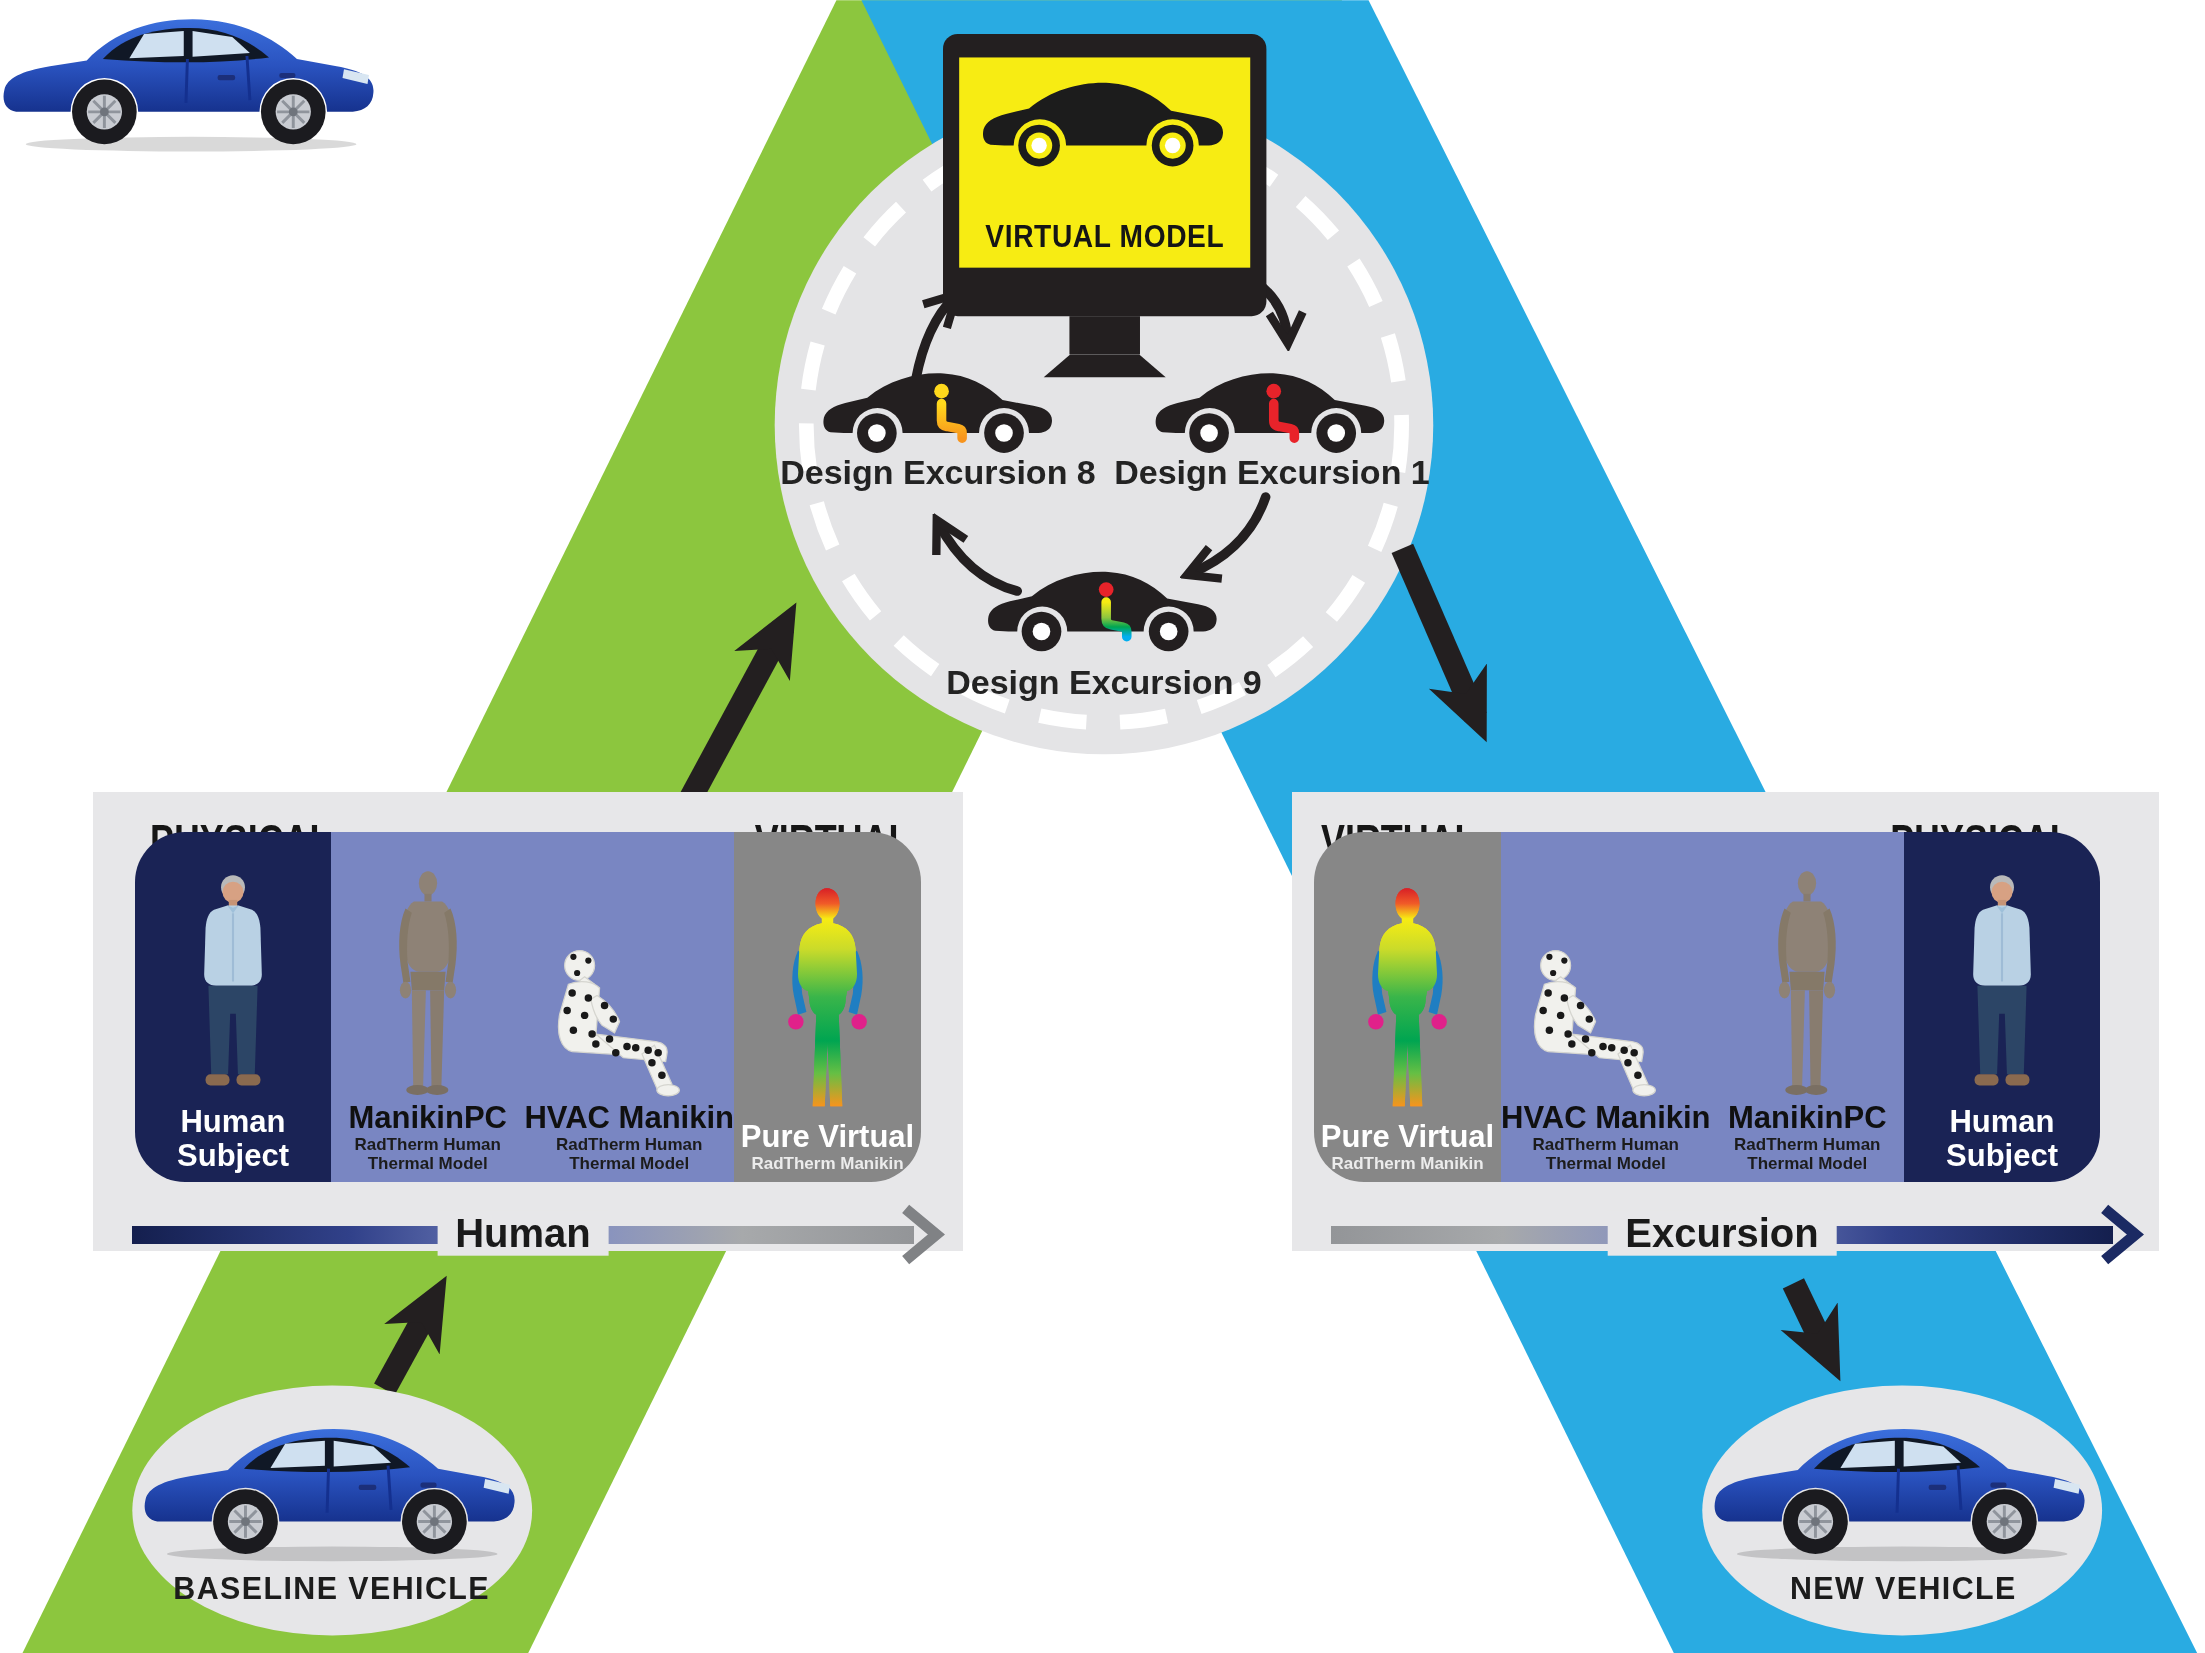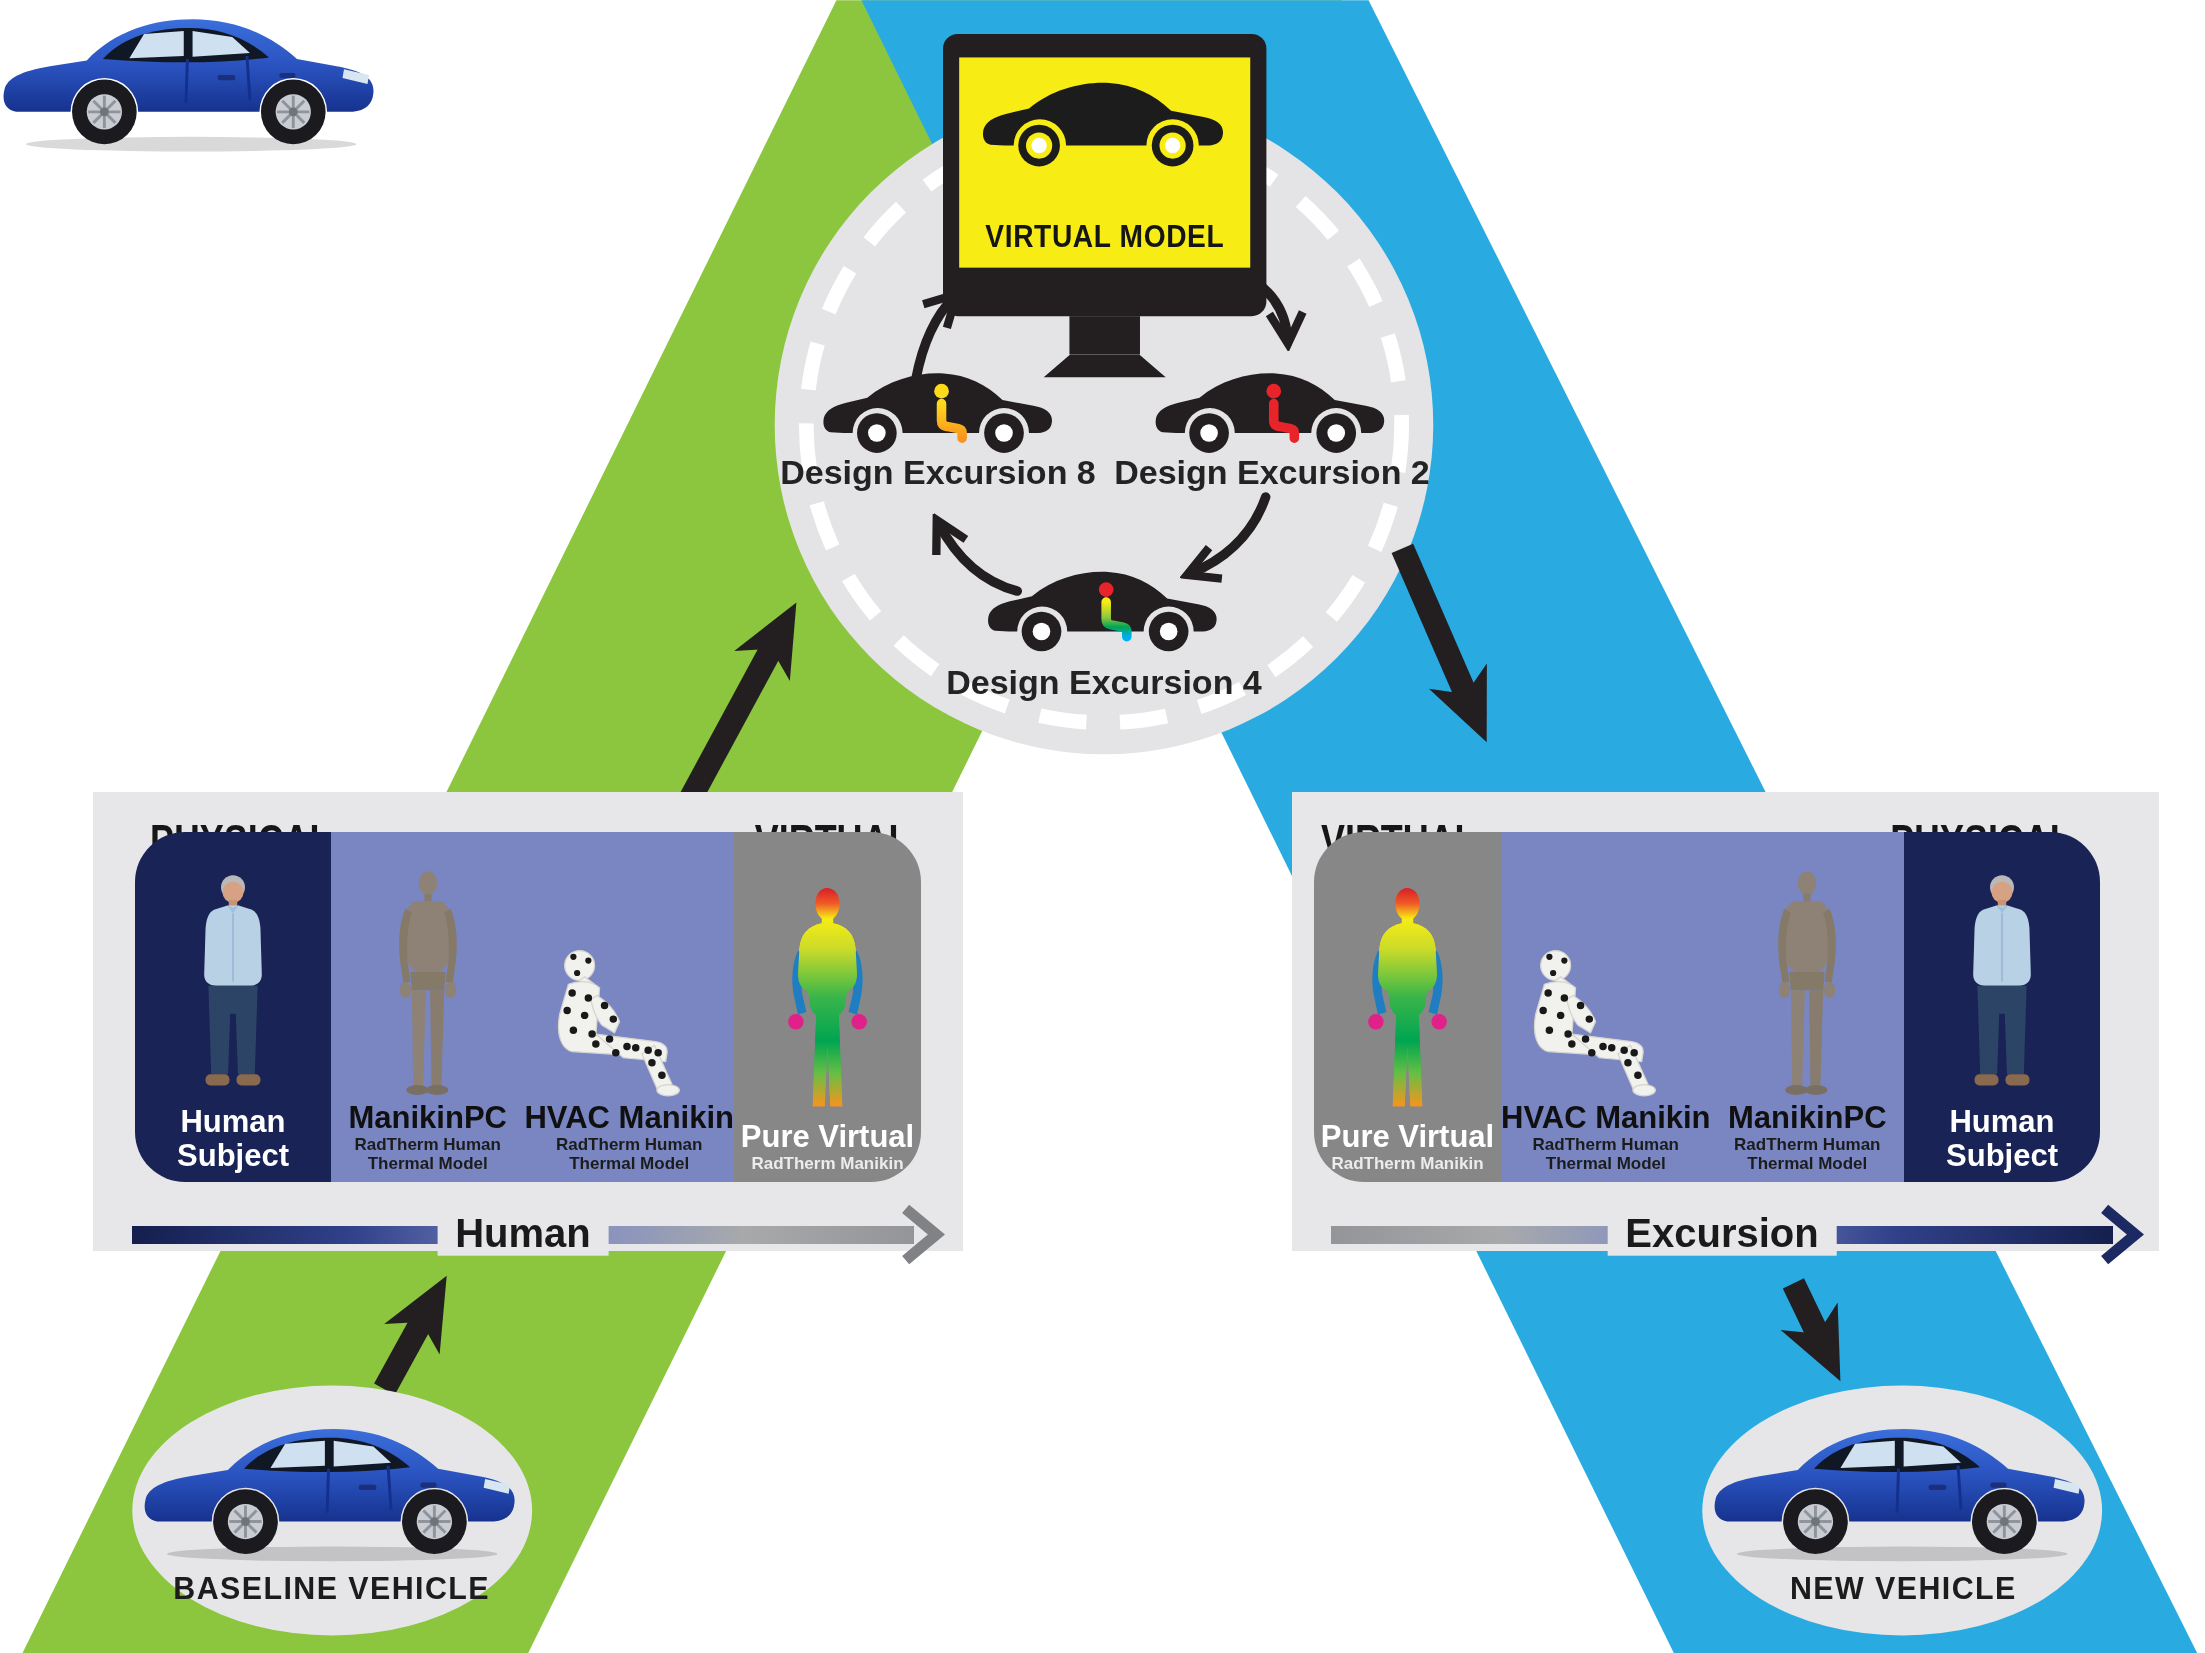--- a/index.html
+++ b/index.html
@@ -186,22 +186,22 @@
     </g>
   </g>
   <use href="#blueCar" x="0" y="0" transform="translate(192,1918)"></use>
   <use href="#blueCar" x="0" y="0" transform="translate(2328,1918)"></use>
 </svg>
 
 <div id="monitor-label" style="left:958px;top:218px;">
   <span class="cond">VIRTUAL MODEL</span>
 </div>
 <div class="exc-label" style="left:747px;top:453px;">Design Excursion 8</div>
-<div class="exc-label" style="left:1081px;top:453px;">Design Excursion 2</div>
-<div class="exc-label" style="left:913px;top:663px;">Design Excursion 4</div>
+<div class="exc-label" style="left:1081px;top:453px;">Design Excursion 1</div>
+<div class="exc-label" style="left:913px;top:663px;">Design Excursion 9</div>
 
 <div class="veh-label" style="left:104px;top:1570px;">
   <span class="cond">BASELINE VEHICLE</span>
 </div>
 <div class="veh-label" style="left:1675px;top:1570px;">
   <span class="cond">NEW VEHICLE</span>
 </div>
 
 <section class="panel" id="left-panel">
   <div class="hdr hdr-left">

